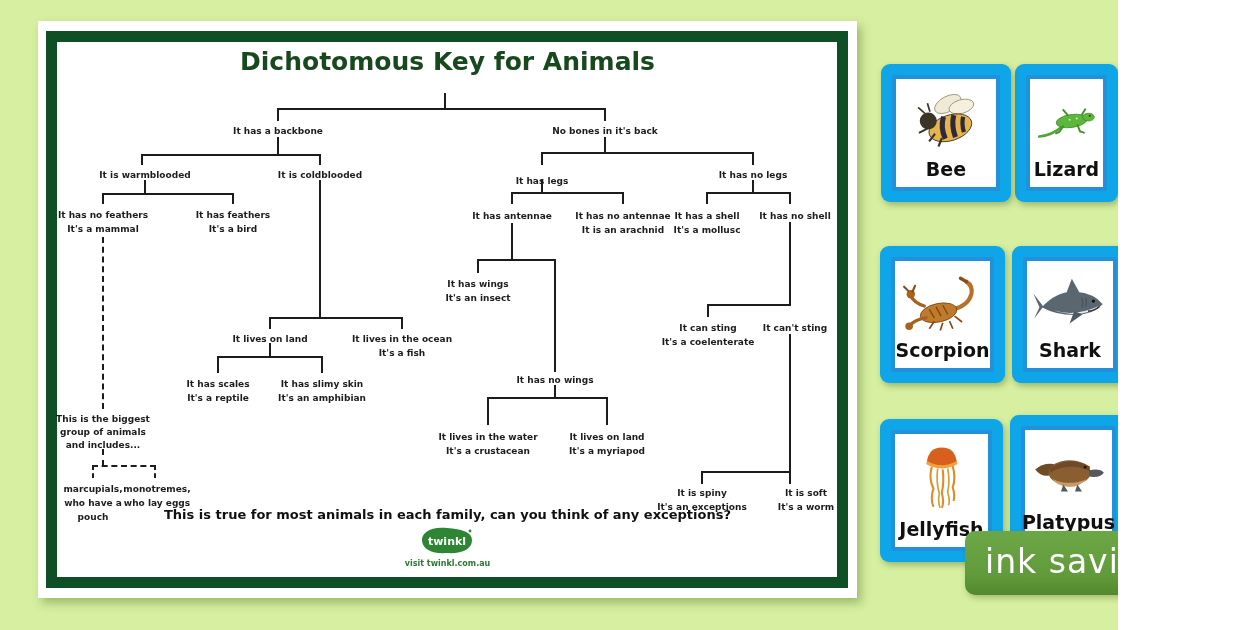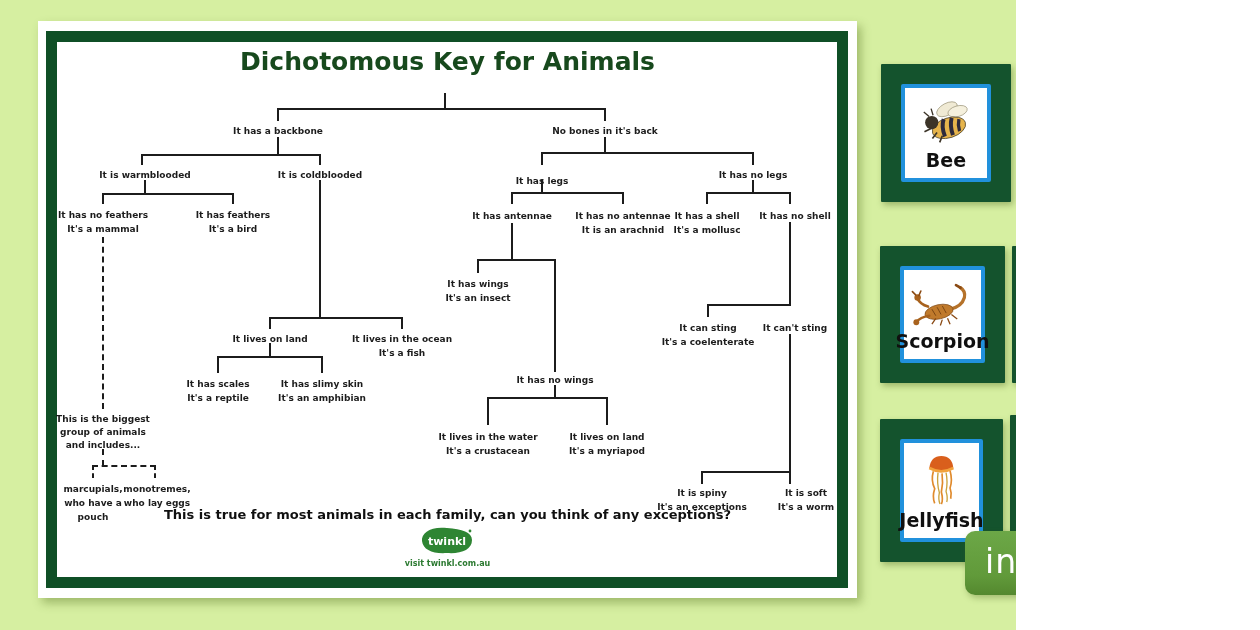--- a/index.html
+++ b/index.html
@@ -1,16 +1,16 @@
 <!DOCTYPE html>
 <html><head>
 <meta charset="utf-8">
 <style>
   html,body{margin:0;padding:0}
-  #screen{position:relative;width:1016px;height:630px;background:#d6efa1;overflow:hidden;
+  #screen{position:relative;width:1118px;height:630px;background:#d6efa1;overflow:hidden;
           font-family:"DejaVu Sans",sans-serif}
   
   #poster{position:absolute;left:38px;top:21px;width:819px;height:577px;background:#fff;
           box-shadow:4px 5px 9px rgba(90,120,40,.45)}
   .frame{position:absolute;left:8px;top:10px;right:9px;bottom:10px;border:11px solid #0f4f26}
   #title{position:absolute;left:0;right:0;top:26px;text-align:center;font-size:25px;font-weight:800;color:#17491d}
   #subtitle{position:absolute;left:0;right:0;top:58px;text-align:center;font-size:15px;font-weight:700;color:#101010}
   #footerline{position:absolute;left:0;right:0;top:486px;text-align:center;font-size:13px;font-weight:700;color:#101010}
   #brandurl{position:absolute;left:0;right:0;top:538px;text-align:center;font-size:8px;font-weight:700;color:#2c7a31}
   #logo{position:absolute;left:379px;top:505px;width:60px;height:31px}
@@ -18,21 +18,21 @@
   .v{position:absolute;width:2px;background:#1c1c1c}
   .h{position:absolute;height:2px;background:#1c1c1c}
   .vd{position:absolute;width:0;border-left:2px dashed #1c1c1c}
   .hd{position:absolute;height:0;border-top:2px dashed #1c1c1c}
   
   .lbl{position:absolute;transform:translateX(-50%);font-size:9px;font-weight:700;line-height:14px;
        color:#1c1c1c;white-space:nowrap;text-align:center}
   .lbl span{display:block}
   .lh13{line-height:13px}
   
-  .card{position:absolute;background:#14532d;border-radius:1px;padding:20px;box-sizing:border-box;
+  .card{position:absolute;background:#0ea5e9;border-radius:9px;padding:11px;box-sizing:border-box;
         box-shadow:2px 3px 6px rgba(70,95,25,.4)}
   .cin{width:100%;height:100%;border:4px solid #2191dc;border-radius:2px;box-sizing:border-box;
        display:flex;flex-direction:column;align-items:center;justify-content:space-between;
        padding:4px 2px;background:#fff}
   .cin svg{width:94%;height:68%;margin-top:4px}
   .clabel{font-size:19px;font-weight:700;color:#101010;padding-bottom:3px;white-space:nowrap}
   .z3{z-index:13}.z2{z-index:12}.z1{z-index:11}
   
   #badge{position:absolute;left:965px;top:531px;width:258px;height:64px;border-radius:10px;z-index:30;
          background:linear-gradient(180deg,#6ca747 0%,#619a3a 70%,#54882f 100%);
@@ -205,20 +205,34 @@
         <path d="M47,35 q-4,12 2,26" stroke="#2e2a3c" stroke-width="6" fill="none"></path>
         <path d="M59,33 q-3,12 2,26" stroke="#2e2a3c" stroke-width="6" fill="none"></path>
         <path d="M70,35 q-2,9 1,18" stroke="#2e2a3c" stroke-width="5" fill="none"></path>
         <circle cx="29" cy="40" r="10" fill="#3c3428"></circle>
         <path d="M25,31 l-8,-7 M31,29 l-3,-10" stroke="#3c3428" stroke-width="2" fill="none"></path>
         <path d="M37,55 l-7,9 M45,60 l-4,10 M28,49 l-10,5" stroke="#3c3428" stroke-width="2.5" fill="none"></path>
       </svg>
       <div class="clabel">Bee</div>
     </div>
   </div>
+  <div class="card z2" style="left:1015px;top:64px;width:103px;height:138px">
+    <div class="cin">
+      <svg viewBox="0 0 100 80">
+        <path d="M8,64 q20,-2 36,-16" stroke="#4ca832" stroke-width="4" fill="none" stroke-linecap="round"></path>
+        <ellipse cx="58" cy="40" rx="24" ry="10" fill="#5cb83a" stroke="#2f7d1e" transform="rotate(-8 58 40)"></ellipse>
+        <ellipse cx="84" cy="34" rx="9" ry="6" fill="#5cb83a" stroke="#2f7d1e"></ellipse>
+        <circle cx="86" cy="32" r="1.6" fill="#7a1010"></circle>
+        <path d="M45,48 l-6,9 l-5,2 M67,46 l4,10 l6,2 M52,31 l-7,-8 M74,30 l5,-8" stroke="#3f9427" stroke-width="3" fill="none" stroke-linecap="round"></path>
+        <circle cx="55" cy="38" r="1.5" fill="#d8f0c0"></circle>
+          <circle cx="66" cy="36" r="1.5" fill="#d8f0c0"></circle>
+      </svg>
+      <div class="clabel">Lizard</div>
+    </div>
+  </div>
   <div class="card z1" style="left:1122px;top:64px;width:100px;height:138px">
     <div class="cin">
       <svg viewBox="0 0 100 80">
         <path d="M42,68 L86,60" stroke="#8a5a2b" stroke-width="5" stroke-linecap="round"></path>
         <ellipse cx="64" cy="40" rx="17" ry="26" fill="#3a3a42"></ellipse>
         <circle cx="60" cy="19" r="12" fill="#3a3a42"></circle>
         <ellipse cx="58" cy="50" rx="9" ry="13" fill="#f2f2ee"></ellipse>
         <path d="M52,13 Q30,11 20,19 Q15,24 22,27 Q38,32 52,25 Z" fill="#f6a41e"></path>
         <path d="M52,13 Q32,11 21,19" stroke="#ffd42a" stroke-width="3" fill="none"></path>
         <circle cx="22" cy="23" r="4" fill="#d8401f"></circle>

